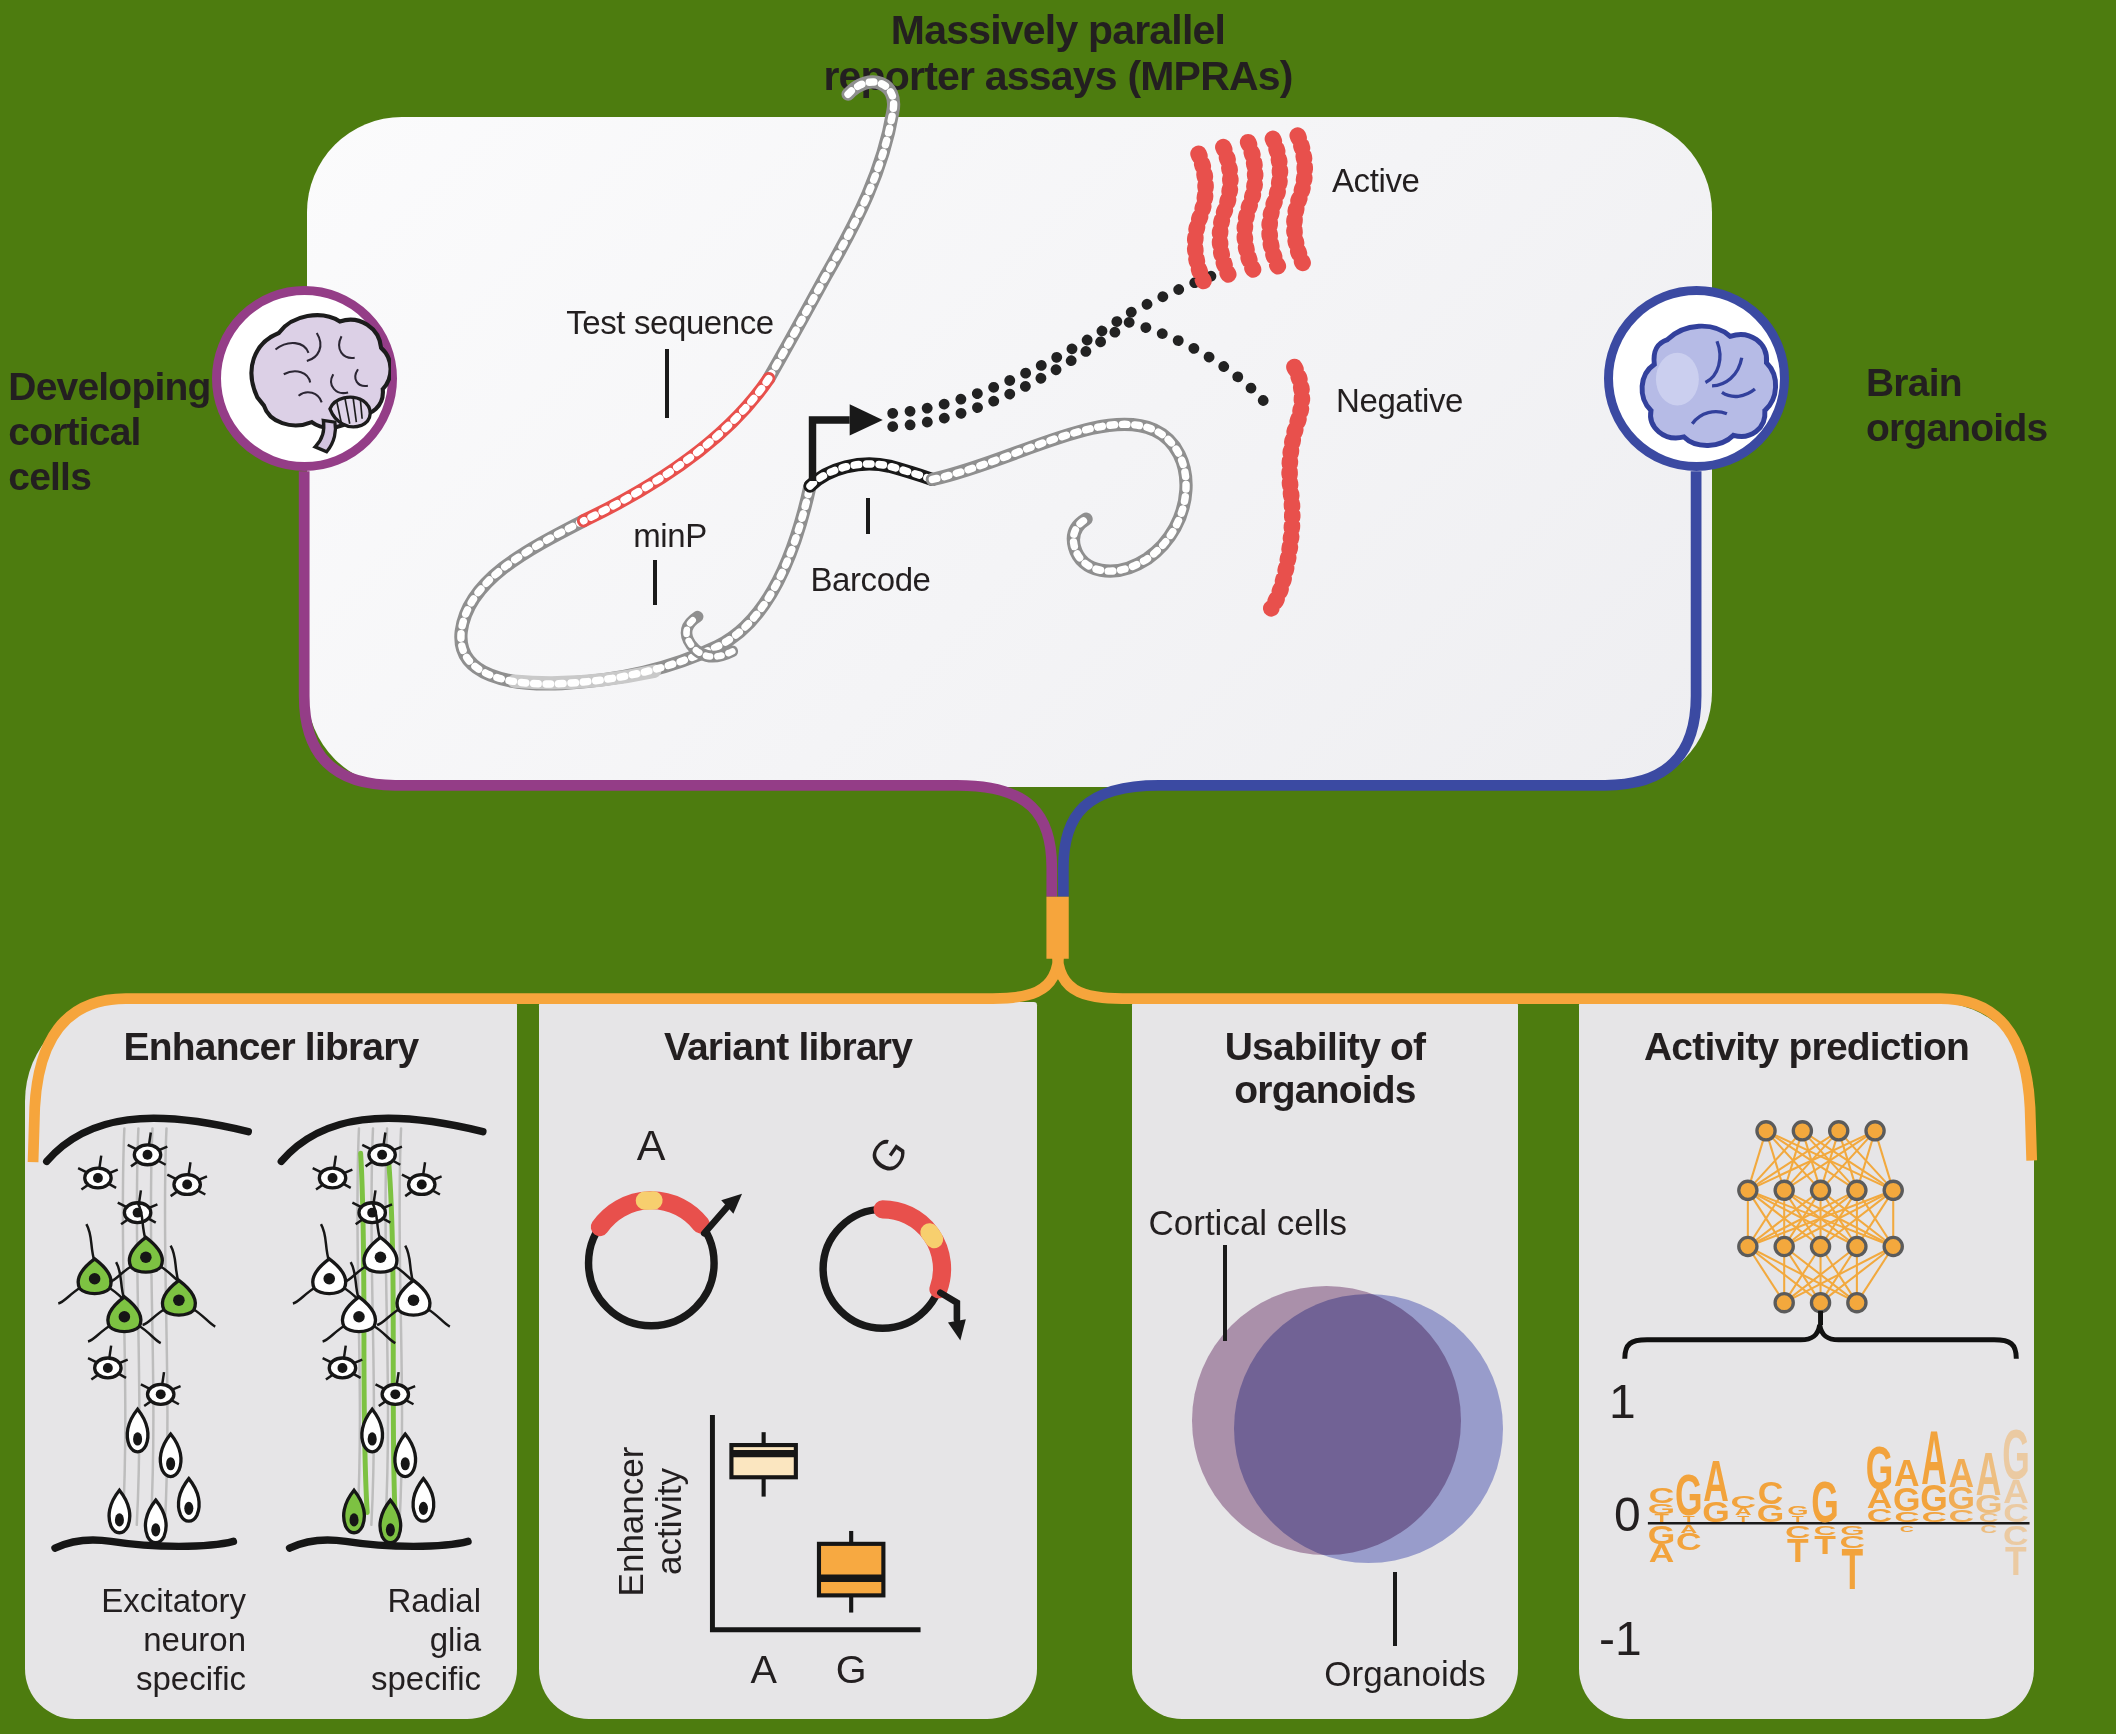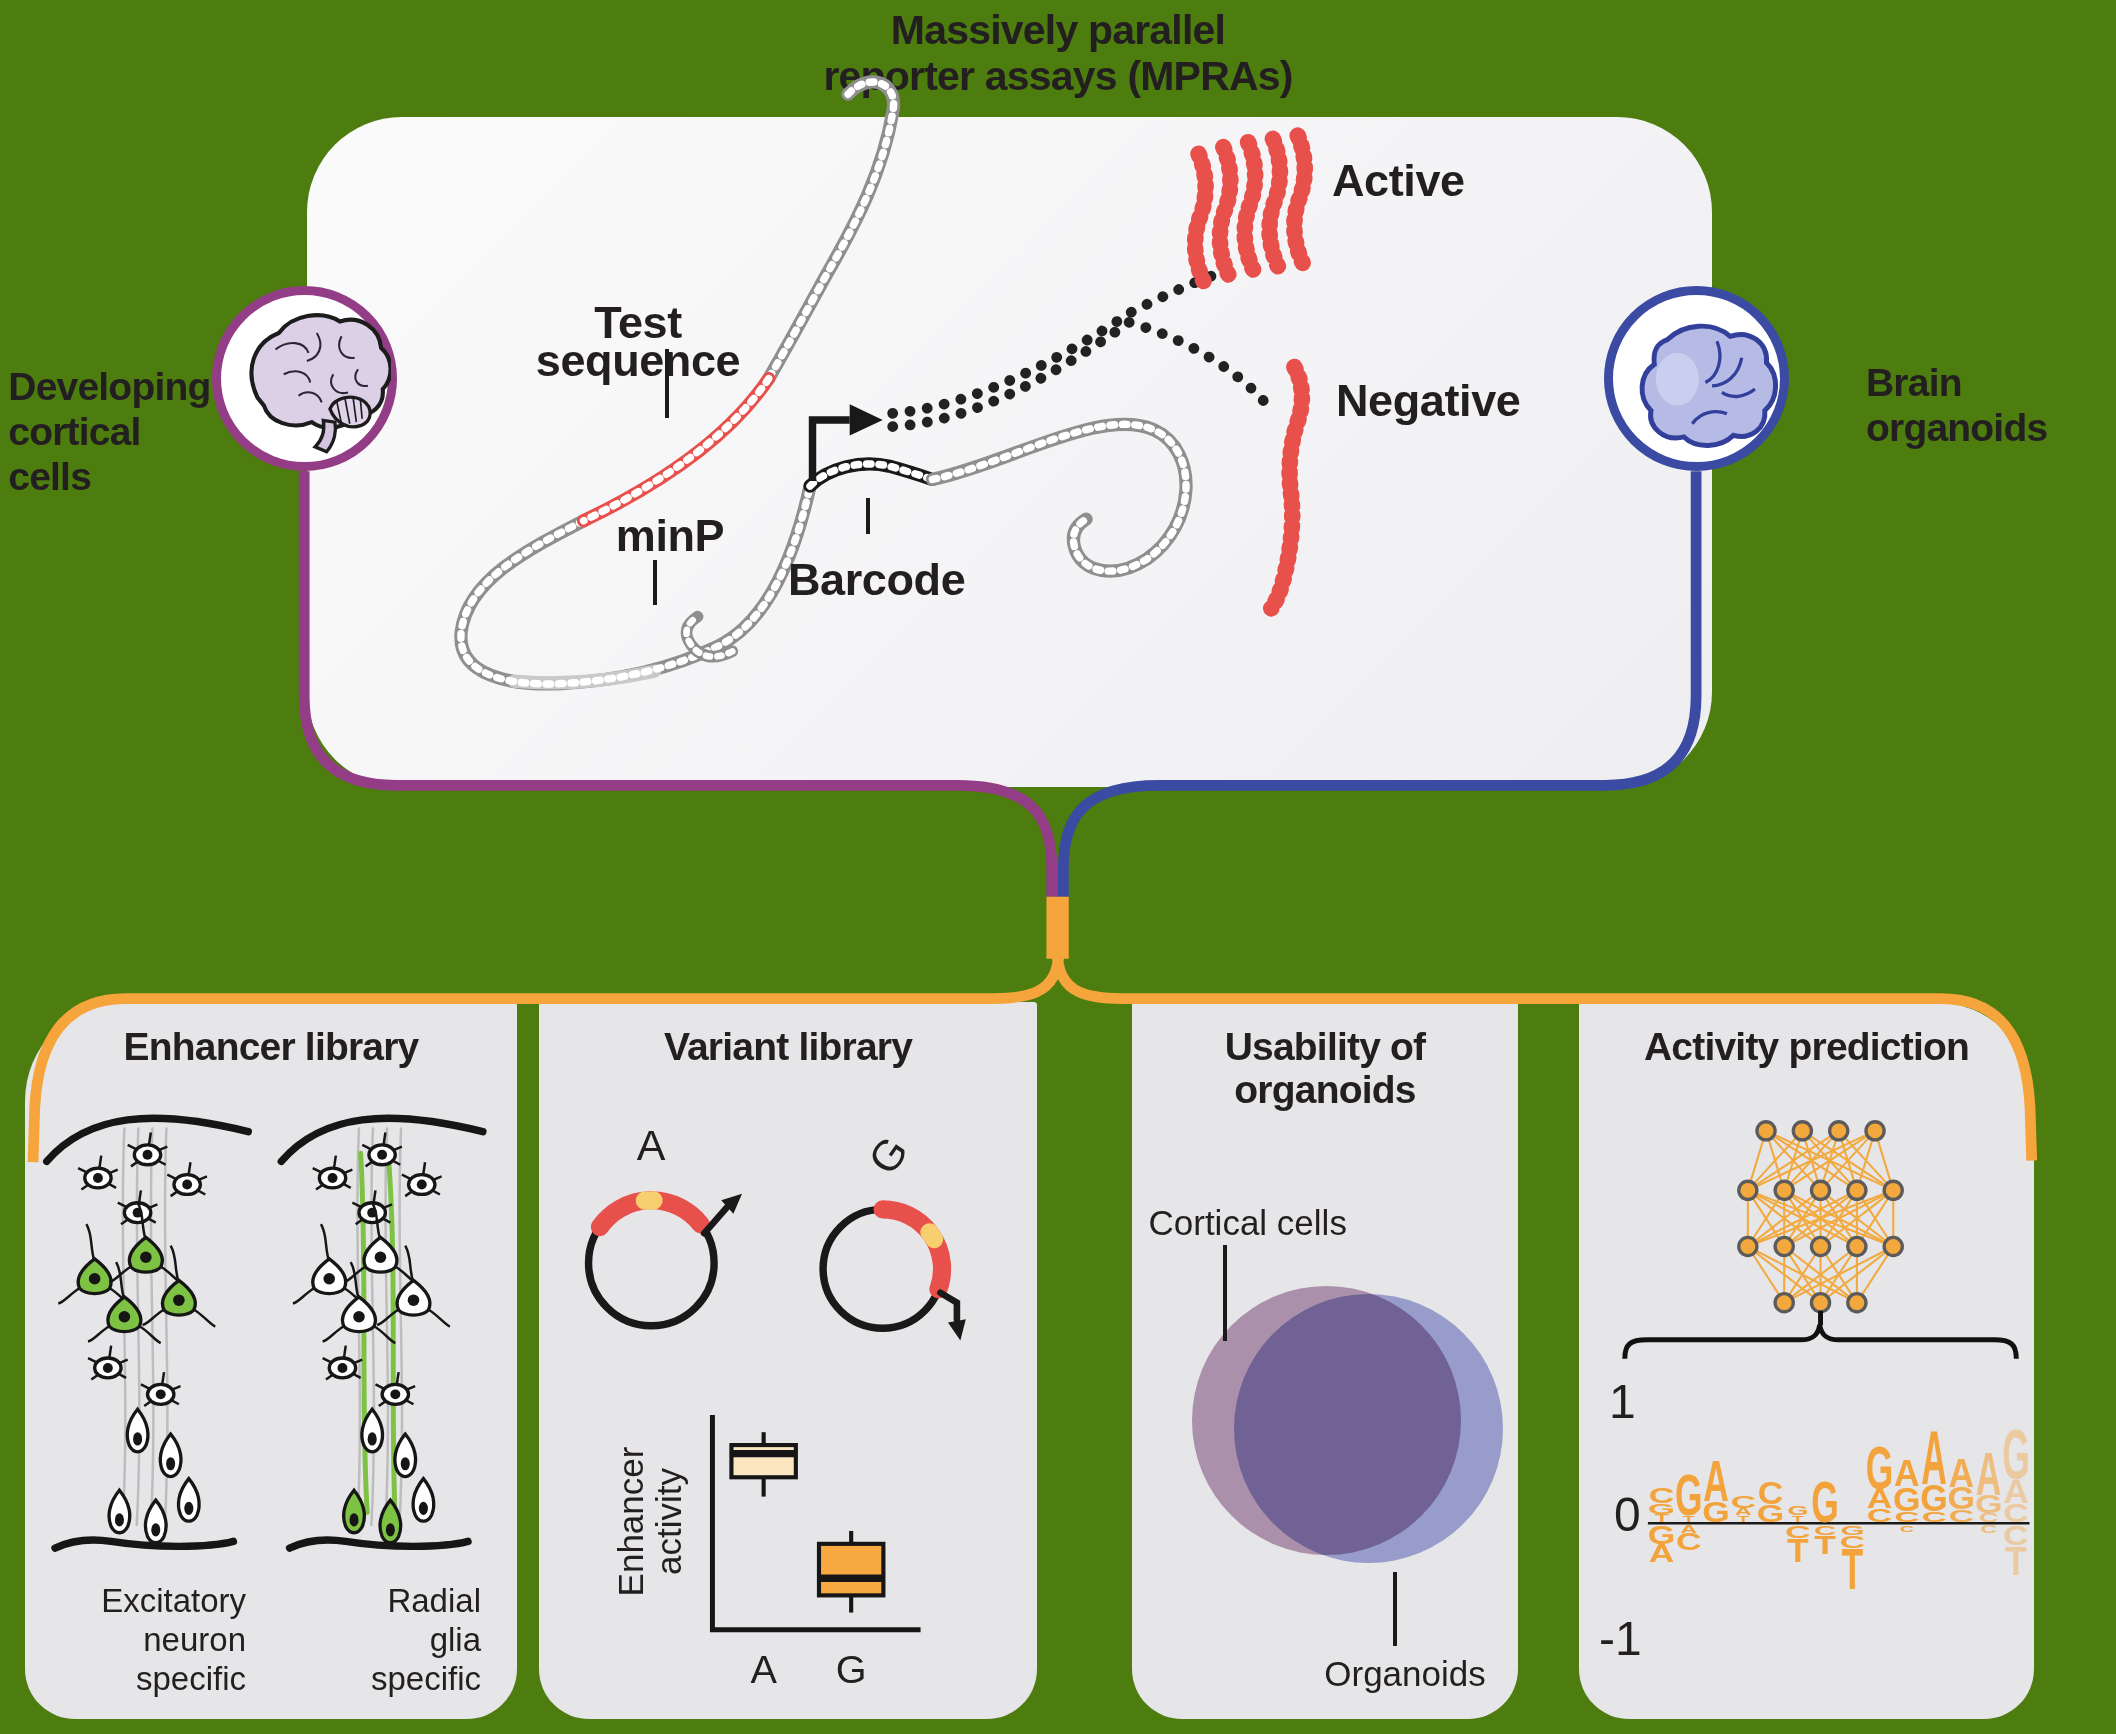--- a/index.html
+++ b/index.html
@@ -7,21 +7,21 @@
           font-family:"Liberation Sans",sans-serif;color:#231f20;}
   .abs{position:absolute;}
   .fig-title{width:100%;text-align:center;font-weight:bold;font-size:41px;line-height:46px;letter-spacing:-0.8px;}
   .mpra-box{left:307px;top:117px;width:1405px;height:670px;border-radius:95px;
             background:linear-gradient(135deg,#fbfbfc 0%,#f4f4f6 55%,#eeeef1 100%);}
   .src-circle{width:185px;height:185px;border-radius:50%;background:#fff;box-sizing:border-box;z-index:6;}
   .src-circle svg{position:absolute;left:5px;top:5px;}
   .circle-purple{left:212px;top:286px;border:9px solid #943d87;}
   .circle-blue{left:1604px;top:286px;border:9px solid #3b4aa2;}
   .src-label{font-weight:bold;font-size:39px;line-height:45px;letter-spacing:-0.8px;z-index:7;}
-  .dna-label{font-size:45px;line-height:38px;letter-spacing:-0.4px;z-index:7;font-weight:bold;}
+  .dna-label{font-size:33px;line-height:38px;letter-spacing:-0.4px;z-index:7;}
   .tick{background:#1a1a1a;width:4.1px;z-index:7;}
   svg.overlay{position:absolute;left:0;top:0;z-index:5;pointer-events:none;}
   .panel{position:absolute;top:1002px;height:717px;background:#e6e5e7;z-index:2;}
   .p1{left:25px;width:492px;border-radius:99px 3.3px 50px 50px;}
   .p2{left:539px;width:498px;border-radius:3.3px 3.3px 50px 50px;}
   .p3{left:1132px;width:386px;border-radius:3.3px 3.3px 50px 50px;}
   .p4{left:1579px;width:455px;border-radius:3.3px 99px 50px 50px;}
   .panel-title{position:absolute;left:0;top:23px;width:100%;text-align:center;font-weight:bold;
                font-size:39px;line-height:43px;letter-spacing:-0.8px;}
   .cell-label{position:absolute;top:579px;width:198px;text-align:right;font-size:33px;line-height:39px;}
@@ -138,21 +138,21 @@
 
   <div class="abs src-label" style="left:8.3px;top:364px;width:207px;">
     <div>Developing</div>
     <div>cortical cells</div>
   </div>
   <div class="abs src-label" style="left:1866px;top:360px;width:215px;">
     <div>Brain</div>
     <div>organoids</div>
   </div>
 
-  <div class="abs dna-label" style="left:514px;top:304px;width:248px;text-align:center;">Test sequence</div>
+  <div class="abs dna-label" style="left:546px;top:304px;width:248px;text-align:center;">Test sequence</div>
   <div class="abs tick" style="left:665px;top:349px;height:69px;"></div>
   <div class="abs dna-label" style="left:608px;top:517px;width:124px;text-align:center;">minP</div>
   <div class="abs tick" style="left:653px;top:560px;height:45px;"></div>
   <div class="abs dna-label" style="left:788px;top:537px;width:165px;text-align:center;margin-top:24px;">Barcode</div>
   <div class="abs tick" style="left:866px;top:498px;height:36px;"></div>
   <div class="abs dna-label" style="left:1332px;top:162px;">Active</div>
   <div class="abs dna-label" style="left:1336px;top:382px;">Negative</div>
 
   <div class="panel p1">
     <div class="panel-title">Enhancer library</div>

